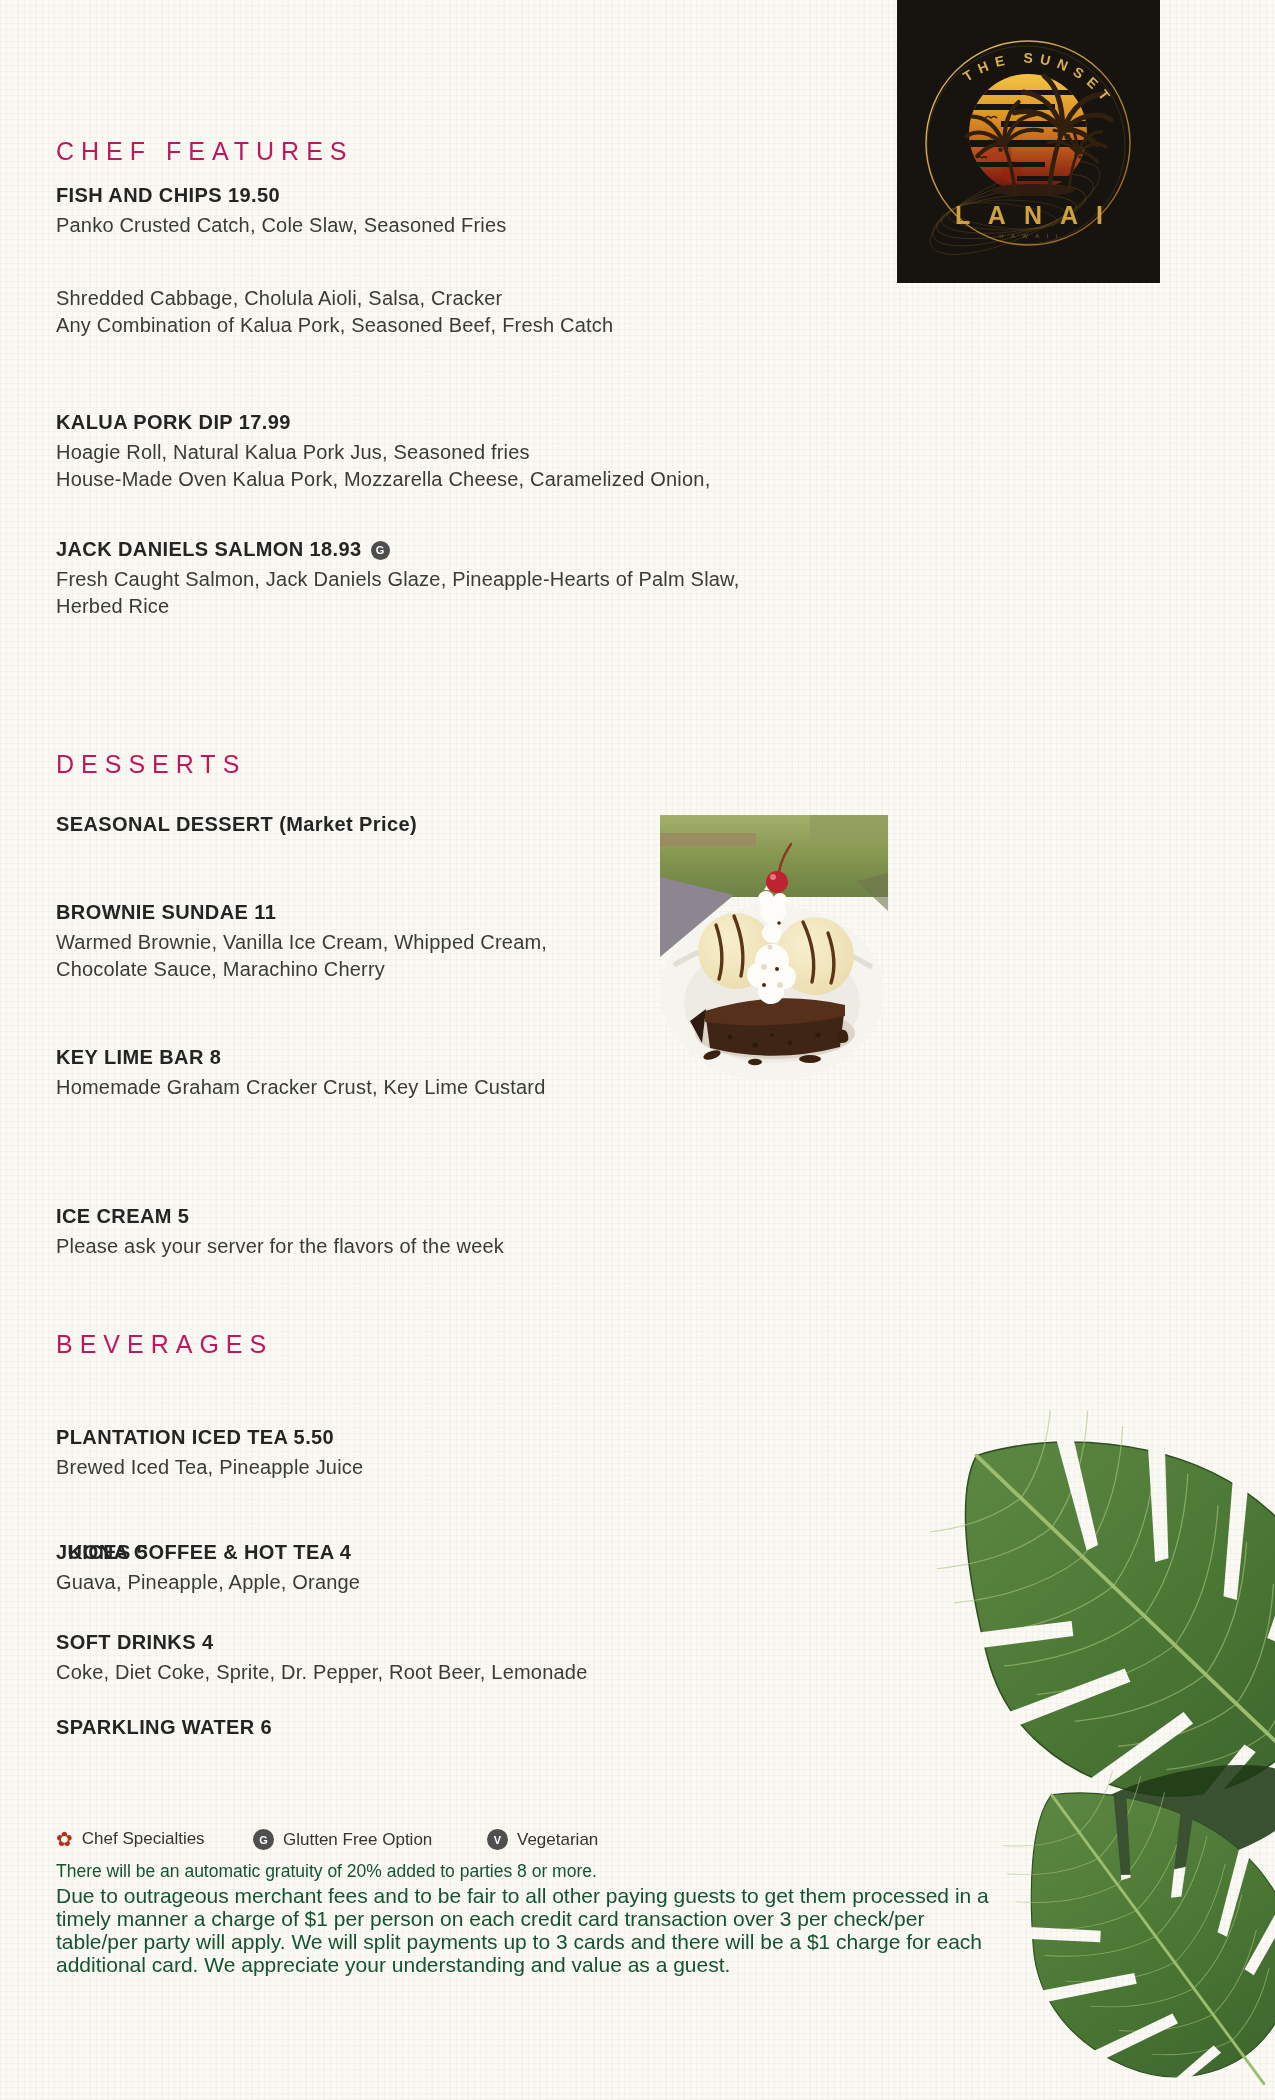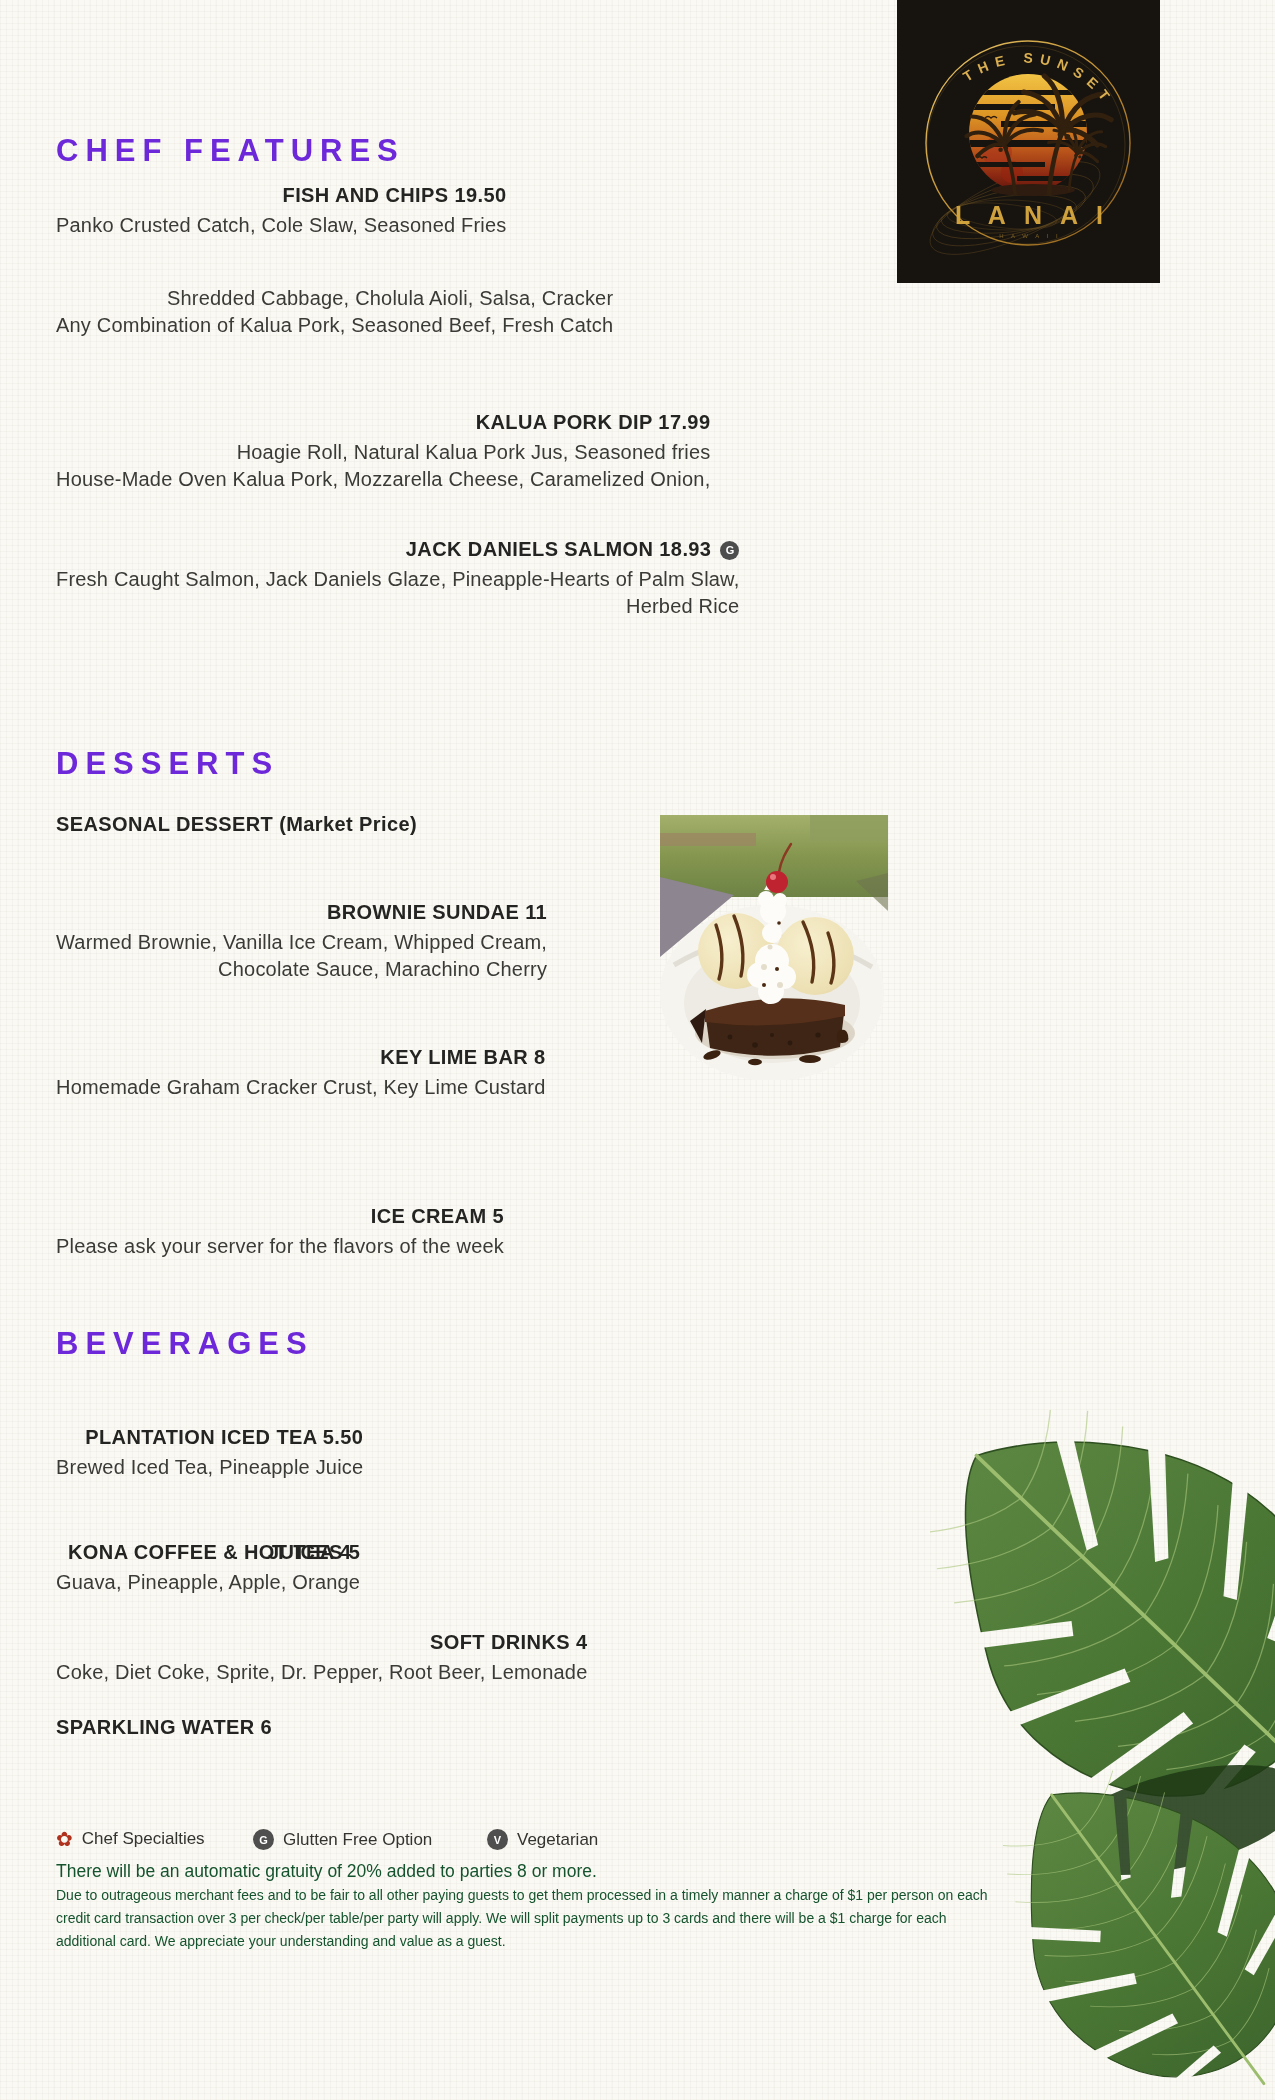--- a/index.html
+++ b/index.html
@@ -7,42 +7,42 @@
     width:1275px;height:2100px;position:relative;overflow:hidden;
     font-family:"Liberation Sans",sans-serif;
     background-color:#faf9f4;
     background-image:
       repeating-linear-gradient(0deg, rgba(150,140,115,0.06) 0 1px, transparent 1px 6px),
       repeating-linear-gradient(90deg, rgba(150,140,115,0.06) 0 1px, transparent 1px 6px),
       repeating-linear-gradient(90deg, transparent 0 17px, rgba(120,110,90,0.025) 17px 18px);
   }
   .section-title{
     position:absolute;left:56px;
-    font-size:31px;font-weight:700;letter-spacing:7px;color:#6d28d9;line-height:28px;
+    font-size:25px;font-weight:400;letter-spacing:7px;color:#be185d;line-height:28px;
     white-space:nowrap;
   }
-  .item{position:absolute;left:56px;white-space:nowrap;text-align:right;}
+  .item{position:absolute;left:56px;white-space:nowrap;}
   .item-name{font-size:20px;font-weight:700;color:#242422;letter-spacing:0.4px;line-height:24px;margin-bottom:5px;}
   .item-desc{font-size:20px;color:#3a3a37;line-height:27px;letter-spacing:0.2px;}
   .badge{
     display:inline-flex;align-items:center;justify-content:center;
     width:19px;height:19px;border-radius:50%;background:#4d4d4d;color:#ffffff;
     font-size:11px;font-weight:700;margin-left:9px;vertical-align:2px;letter-spacing:0;
   }
   .legend-item{position:absolute;display:inline-flex;align-items:center;gap:9px;white-space:nowrap;}
   .legend-label{font-size:17px;color:#333330;}
   .legend-circle{
     display:inline-flex;align-items:center;justify-content:center;
     width:21px;height:21px;border-radius:50%;background:#4f4f4f;color:#fff;
     font-size:11px;font-weight:700;
   }
   .flower{font-size:20px;color:#b0321e;line-height:20px;}
   .fineprint{position:absolute;left:56px;color:#14532d;}
   #gratuity{font-size:17.5px;line-height:23px;}
-  #fees{font-size:14px;line-height:23px;width:935px;white-space:normal;}
+  #fees{font-size:21px;line-height:23px;width:935px;white-space:normal;}
   svg{position:absolute;display:block;}
   #logo{left:897px;top:0;}
   #photo{left:660px;top:815px;}
   #leaves{left:930px;top:1400px;}
 </style>
 </head>
 <body>
 
 <svg id="logo" width="263" height="283" viewBox="0 0 263 283">
   <defs>

